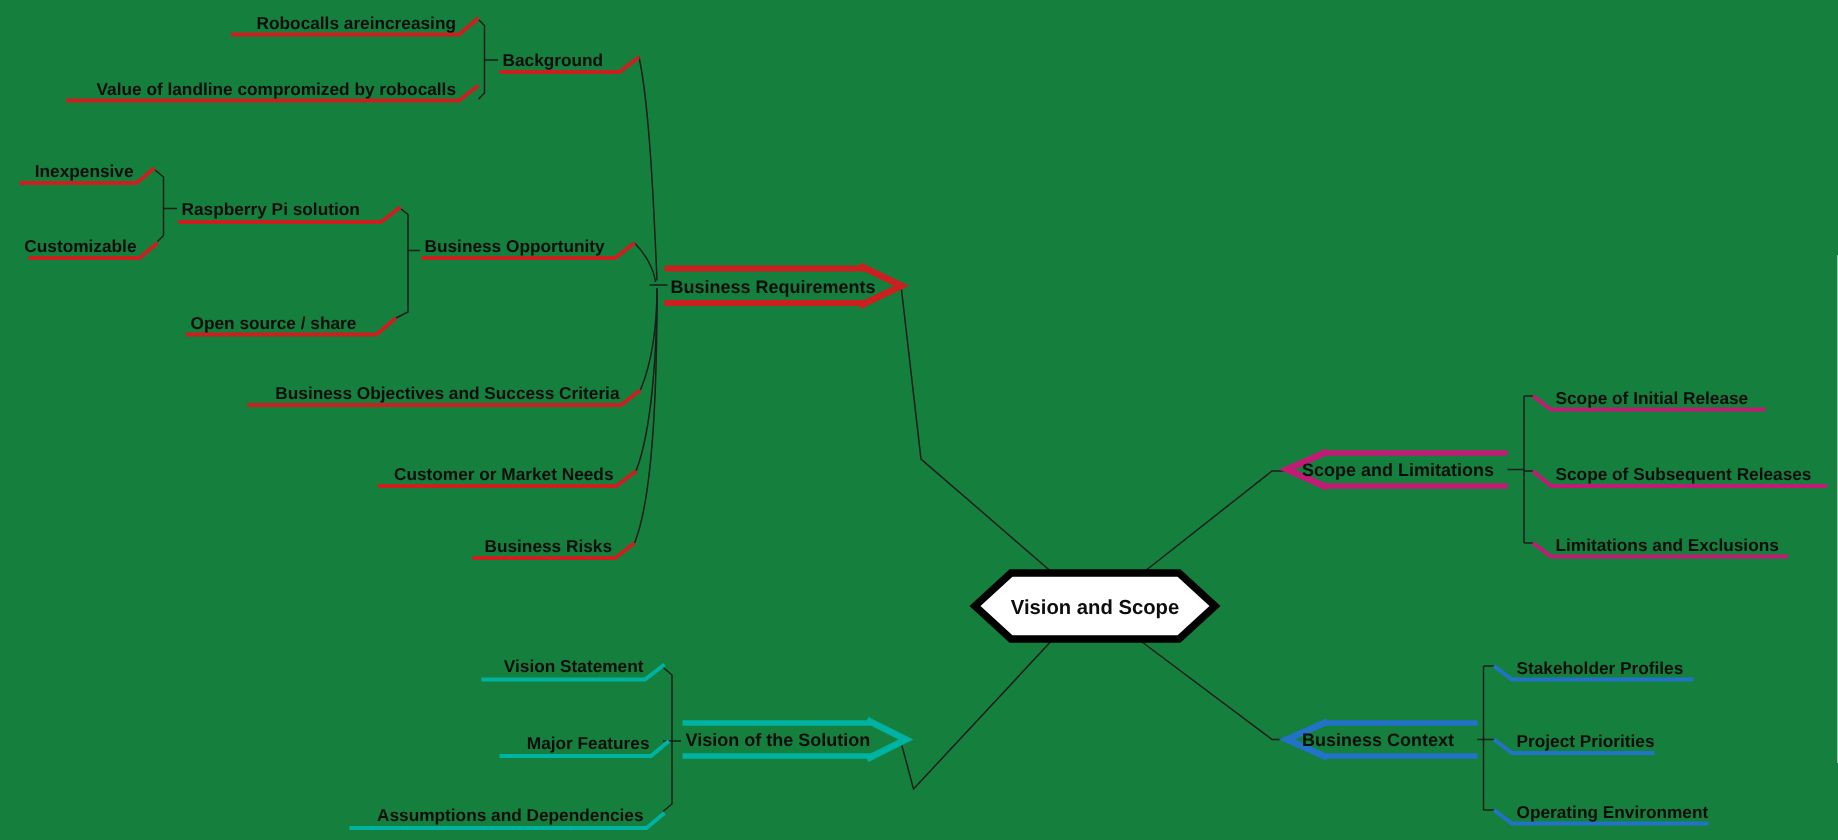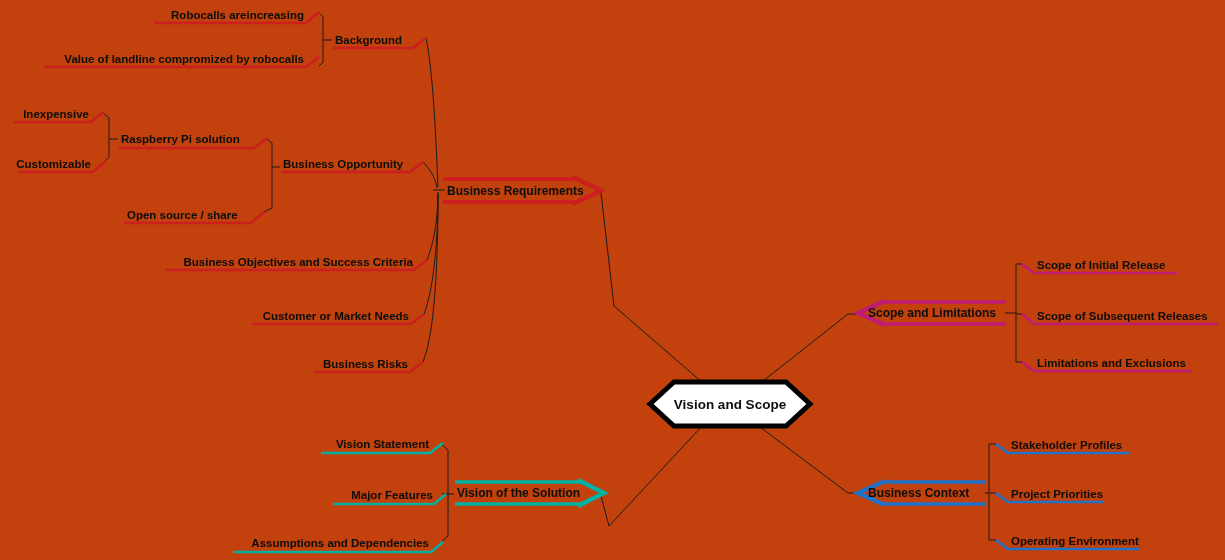--- a/index.html
+++ b/index.html
@@ -1,16 +1,16 @@
 <!DOCTYPE html>
 <html><head>
 <meta charset="utf-8">
 <style>
   html,body{margin:0;padding:0;background:#ffffff;}
-  .stage{position:relative;width:1225px;height:560px;background:#c2410c;overflow:hidden;
+  .stage{position:relative;width:1225px;height:560px;background:#15803d;overflow:hidden;
          font-family:"Liberation Sans","DejaVu Sans",sans-serif;}
   svg{display:block;}
   .wire{stroke:#1c1c1c;stroke-width:1;fill:none;}
   .leafline{fill:none;stroke-width:2.6;stroke-linejoin:miter;stroke-linecap:butt;}
   .bar{fill:none;stroke-width:4;stroke-linecap:butt;}
   .bar-thin{fill:none;stroke-width:3.6;stroke-linecap:butt;}
   .chev{fill:none;stroke-width:4.4;stroke-linejoin:miter;stroke-miterlimit:12;stroke-linecap:butt;}
   .lbl{font-weight:bold;font-size:11.5px;fill:#0d0d0d;}
   .lbl-main{font-weight:bold;font-size:12px;fill:#0d0d0d;}
   .lbl-center{font-weight:bold;font-size:13.5px;fill:#0d0d0d;}

